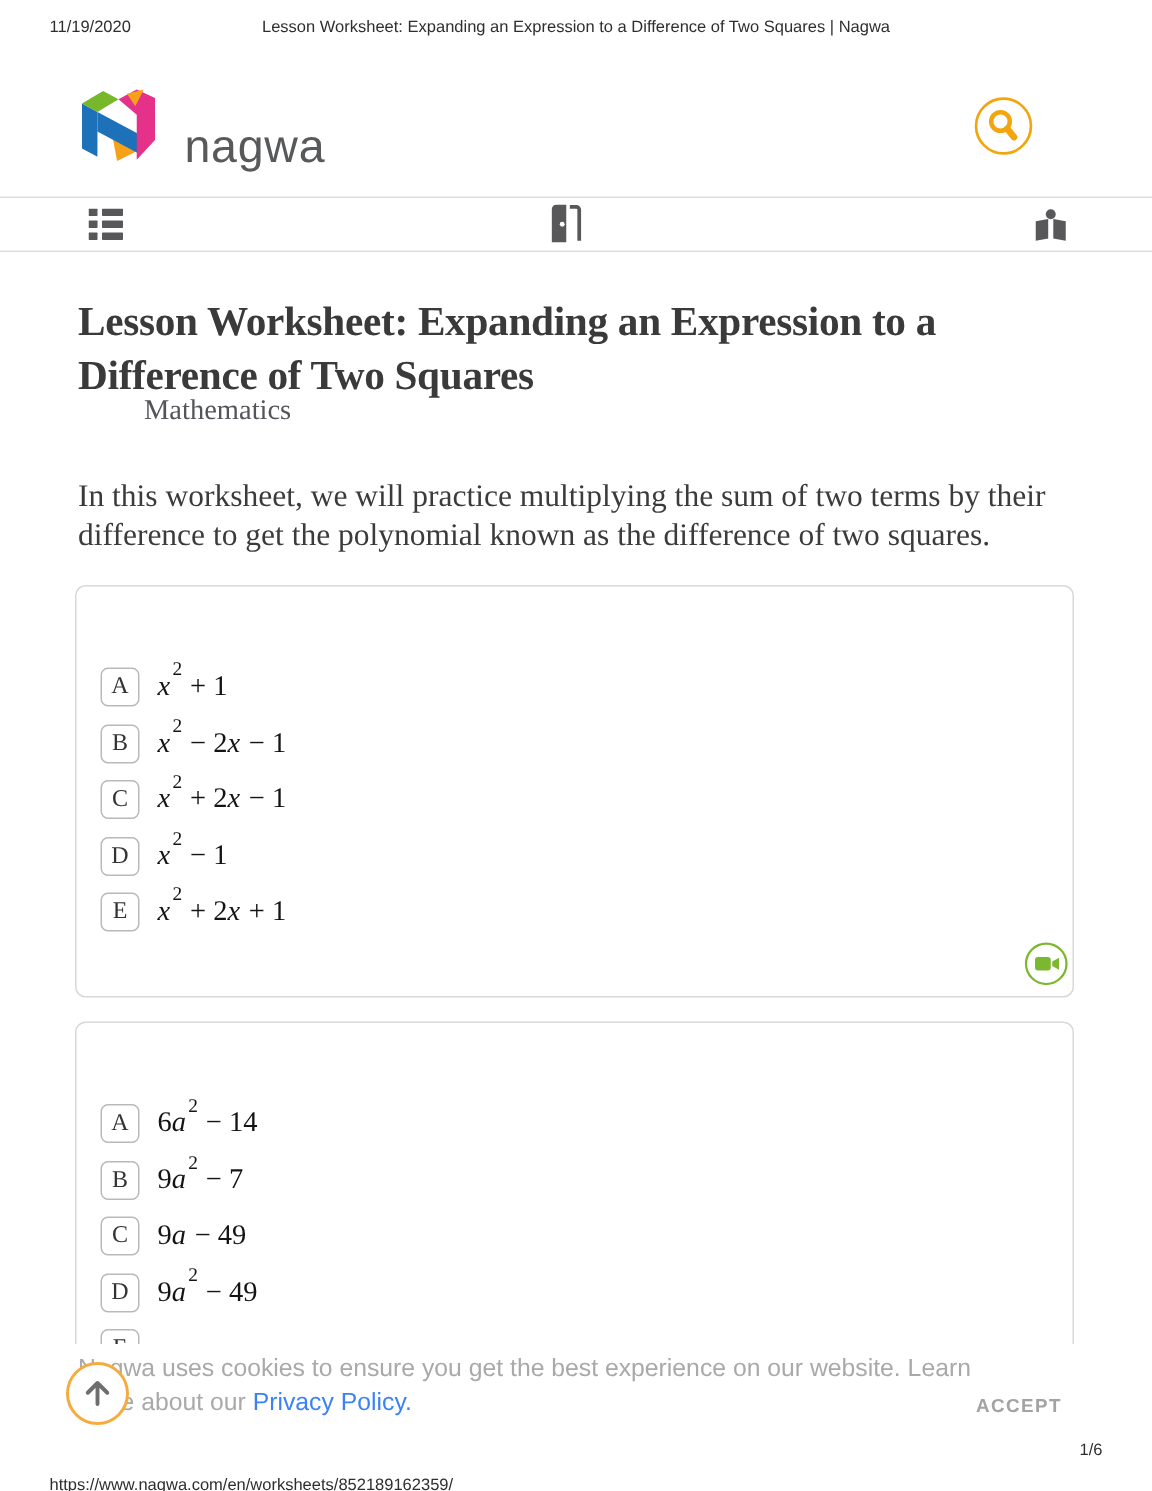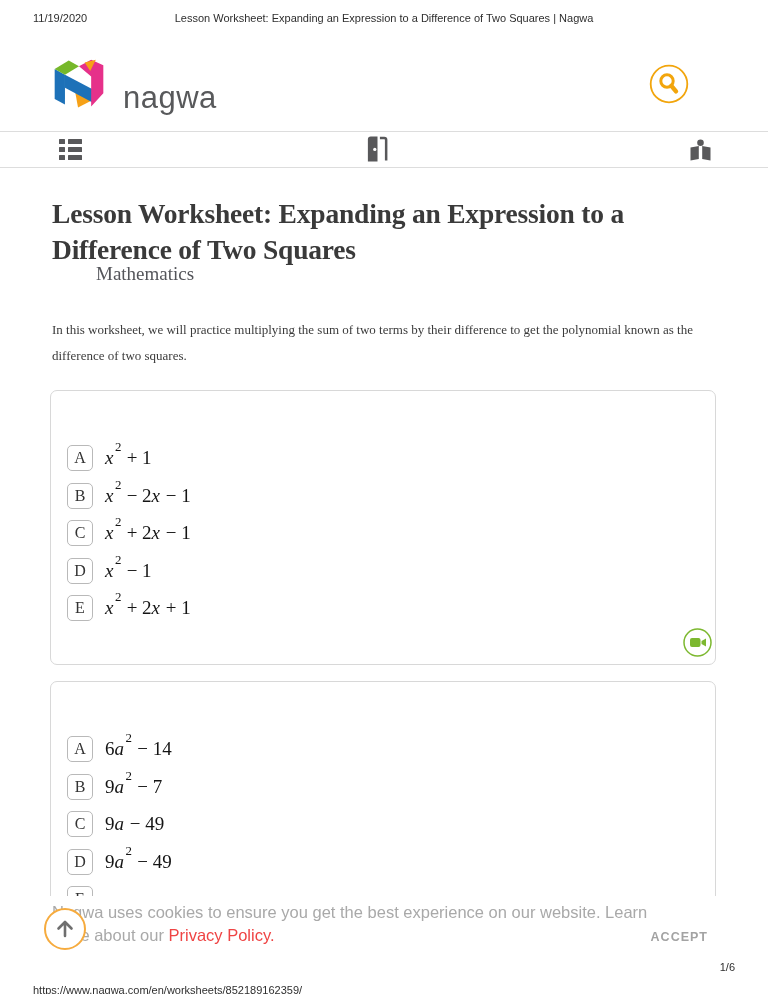--- a/index.html
+++ b/index.html
@@ -27,21 +27,21 @@
   .tb-btn{position:absolute;background:none;border:none;padding:0;cursor:pointer;}
   .tb-menu{left:59px;top:7px;}
   .tb-door{left:365px;top:3px;}
   .tb-reader{left:690px;top:7px;}
 
   
   .page-title{position:absolute;left:52px;top:196px;width:660px;margin:0;
     font-size:27.5px;line-height:36px;font-weight:bold;color:#3a3a3a;letter-spacing:-.2px;}
   .subject{position:absolute;left:52px;top:263px;font-size:19px;color:#54555a;margin-left:44px;}
   .intro{position:absolute;left:52px;top:317px;width:690px;margin:0;
-    font-size:13px;line-height:26px;color:#3b3b3b;}
+    font-size:21px;line-height:26px;color:#3b3b3b;}
 
   
   .card{position:absolute;left:50px;width:666px;background:#fff;
     border:1px solid #d8d8d8;border-radius:7px;box-sizing:border-box;}
   .card.q1{top:390px;height:275px;}
   .card.q2{top:681px;height:272px;}
   .prompt{position:absolute;left:16px;top:12px;margin:0;font-size:18.5px;color:#1f1f1f;white-space:nowrap;}
   .prompt .q-label{font-weight:bold;}
   .opt{position:absolute;left:16px;height:26px;display:flex;align-items:center;gap:12px;cursor:pointer;}
   .letter{width:26px;height:26px;border:1px solid #b9b9b9;border-radius:5px;box-sizing:border-box;
@@ -51,21 +51,21 @@
   .math i{font-style:italic;margin-right:1px;}
   sup{font-size:68%;line-height:0;position:relative;top:-.45em;margin:0 .5px;}
   .r1{top:54px;} .r2{top:92px;} .r3{top:129px;} .r4{top:167px;} .r5{top:204px;}
   .video-btn{position:absolute;left:632px;top:237px;width:29px;height:29px;border:none;background:none;padding:0;cursor:pointer;}
 
   
   .cookie-banner{position:absolute;left:0;top:896px;width:768px;height:62px;background:#fff;}
   .cookie-text{position:absolute;left:52px;top:5px;margin:0;
     font-family:"Liberation Sans",sans-serif;font-size:16.5px;line-height:23px;color:#a9a9a9;}
   .cookie-line{display:block;white-space:nowrap;}
-  .privacy-link{color:#ef4444;text-decoration:none;cursor:pointer;}
+  .privacy-link{color:#3b82f6;text-decoration:none;cursor:pointer;}
   .accept-btn{position:absolute;right:60px;top:18px;background:none;border:none;padding:0;cursor:pointer;
     font-family:"Liberation Sans",sans-serif;font-size:12.5px;font-weight:bold;letter-spacing:1px;color:#a3a3a3;margin-top:16px;}
 
   .scroll-top{position:absolute;left:44px;top:908px;width:42px;height:42px;border-radius:50%;
     border:2px solid #f6ab3e;background:#fff;box-sizing:border-box;padding:0;cursor:pointer;
     display:flex;align-items:center;justify-content:center;}
 </style>
 </head>
 <body>
 

